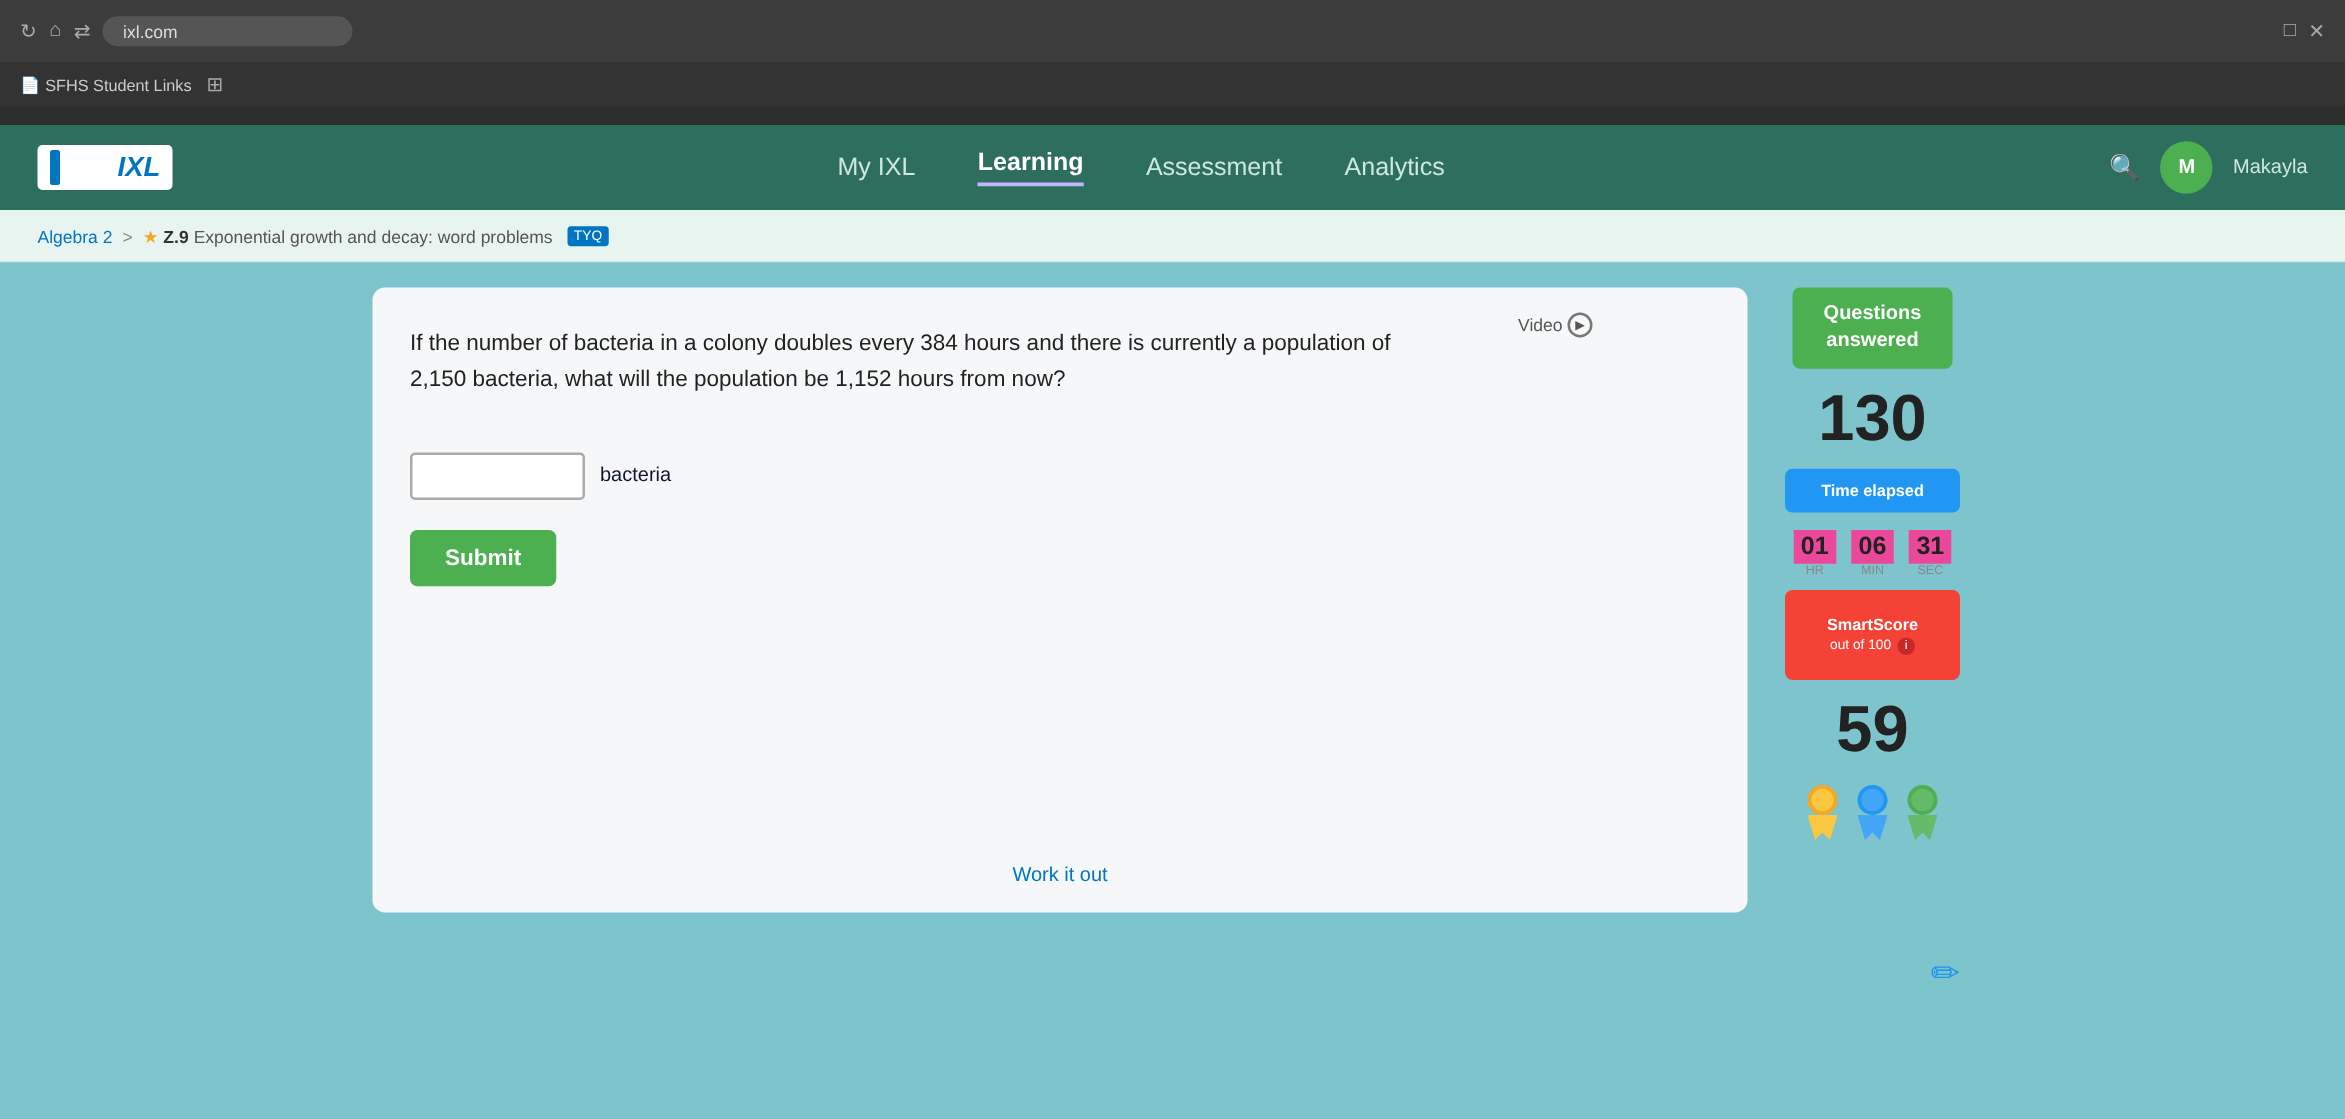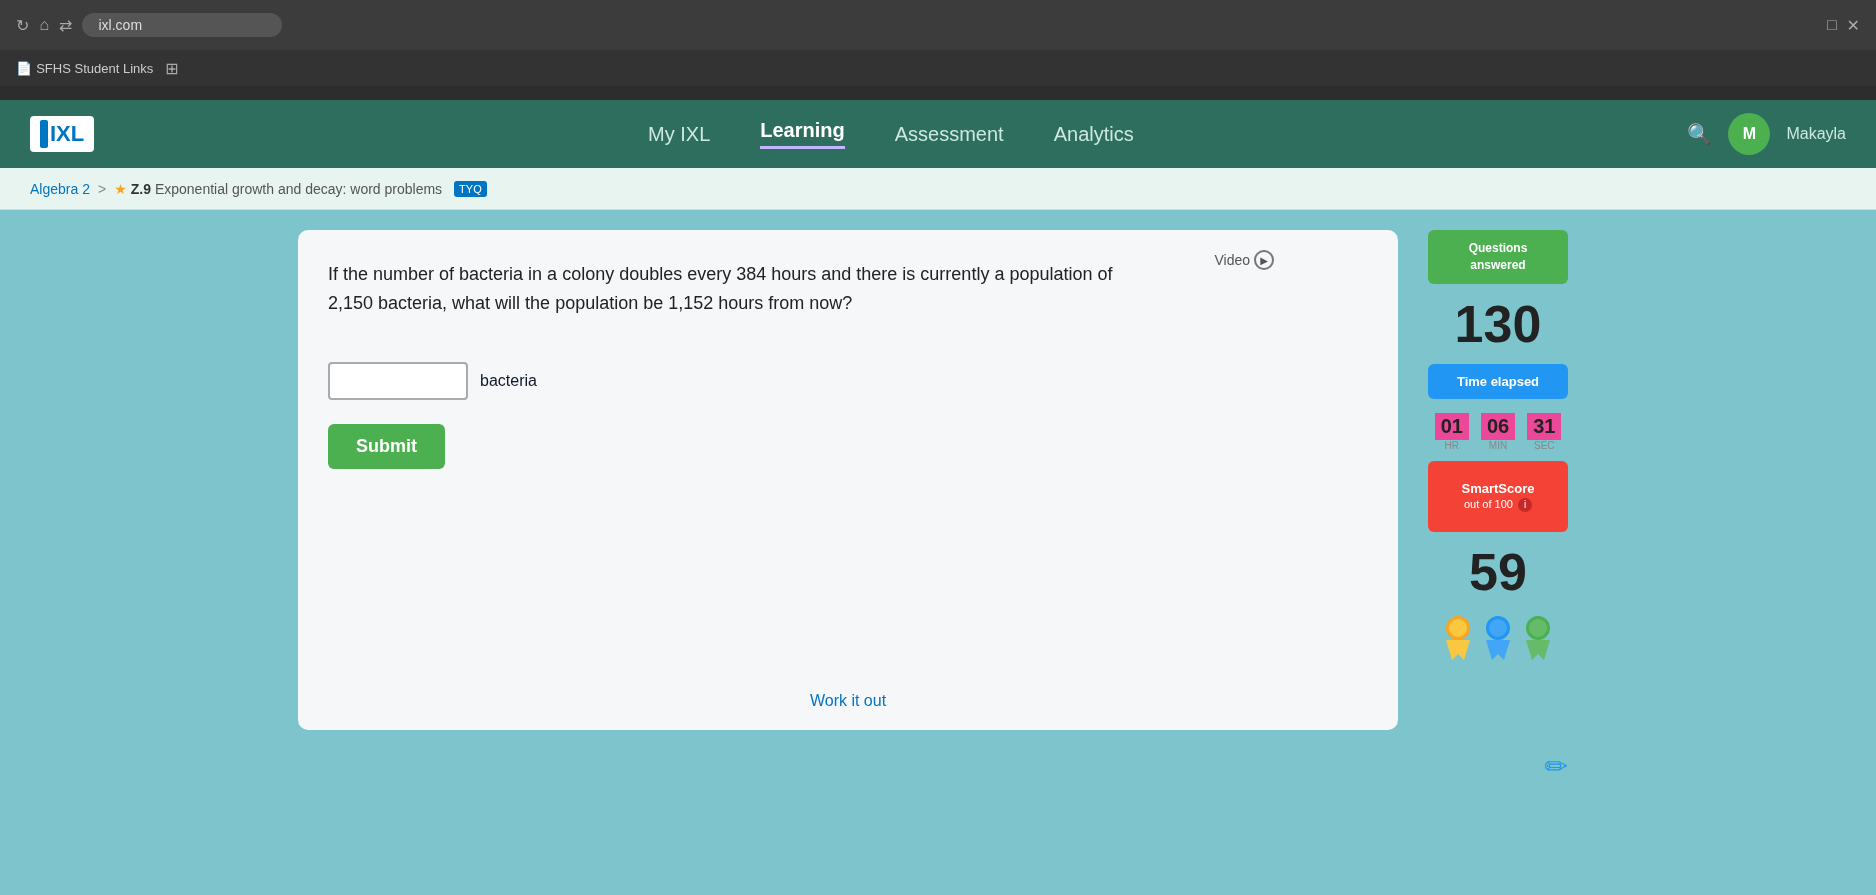--- a/index.html
+++ b/index.html
@@ -75,20 +75,22 @@
     .ixl-logo-bar {
       width: 8px;
       height: 28px;
       background: #0075c2;
       border-radius: 2px;
     }
     .ixl-logo-text {
       font-size: 22px;
       font-weight: bold;
       color: #0075c2;
+      font-style: italic;
+      margin-left: 44px;
     }
     .ixl-nav {
       display: flex;
       align-items: center;
       gap: 50px;
       flex: 1;
       justify-content: center;
     }
     .nav-item {
       color: #cce8df;
@@ -261,24 +263,24 @@
       flex-direction: column;
       gap: 10px;
       align-items: center;
     }
     .questions-answered-btn {
       background: #4caf50;
       color: white;
       border-radius: 6px;
       padding: 10px 22px;
       text-align: center;
-      font-size: 12px;
+      font-size: 16px;
       line-height: 1.4;
       font-weight: bold;
-      width: 140px;
+      width: 128px;
       cursor: pointer;
     }
     .score-number-large {
       font-size: 52px;
       font-weight: bold;
       color: #222;
       text-align: center;
     }
     .time-elapsed-btn {
       background: #2196f3;

